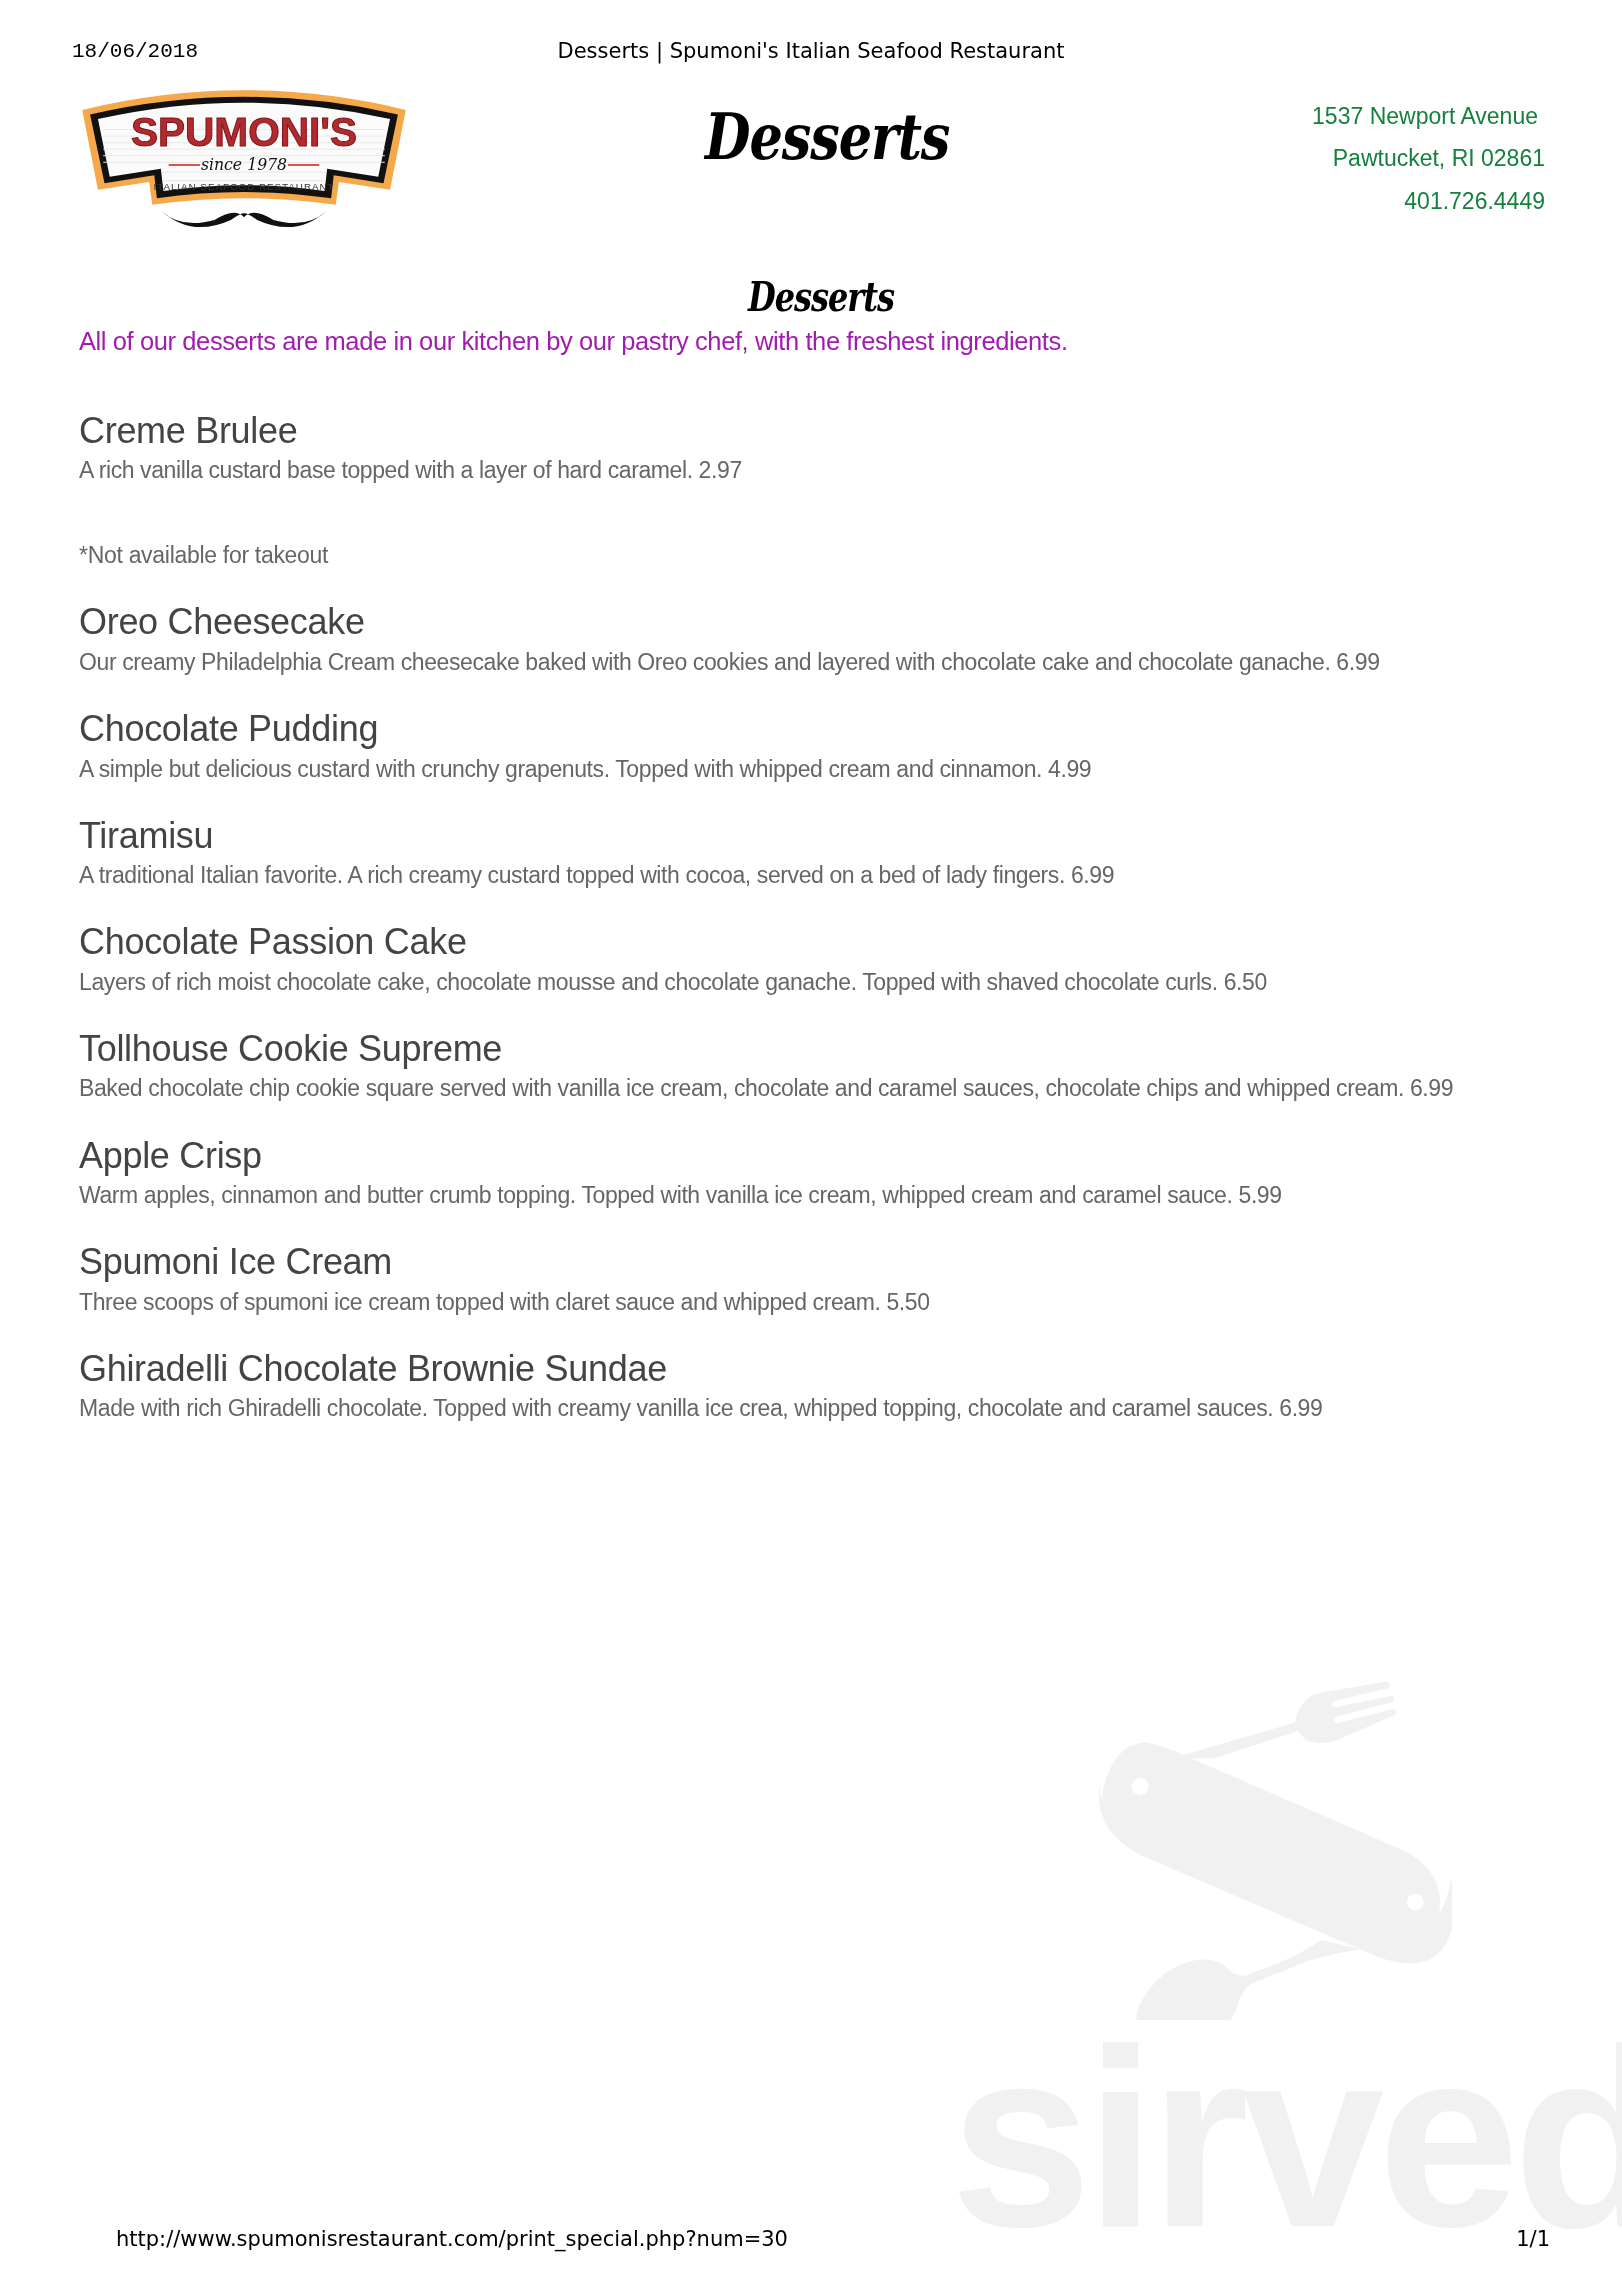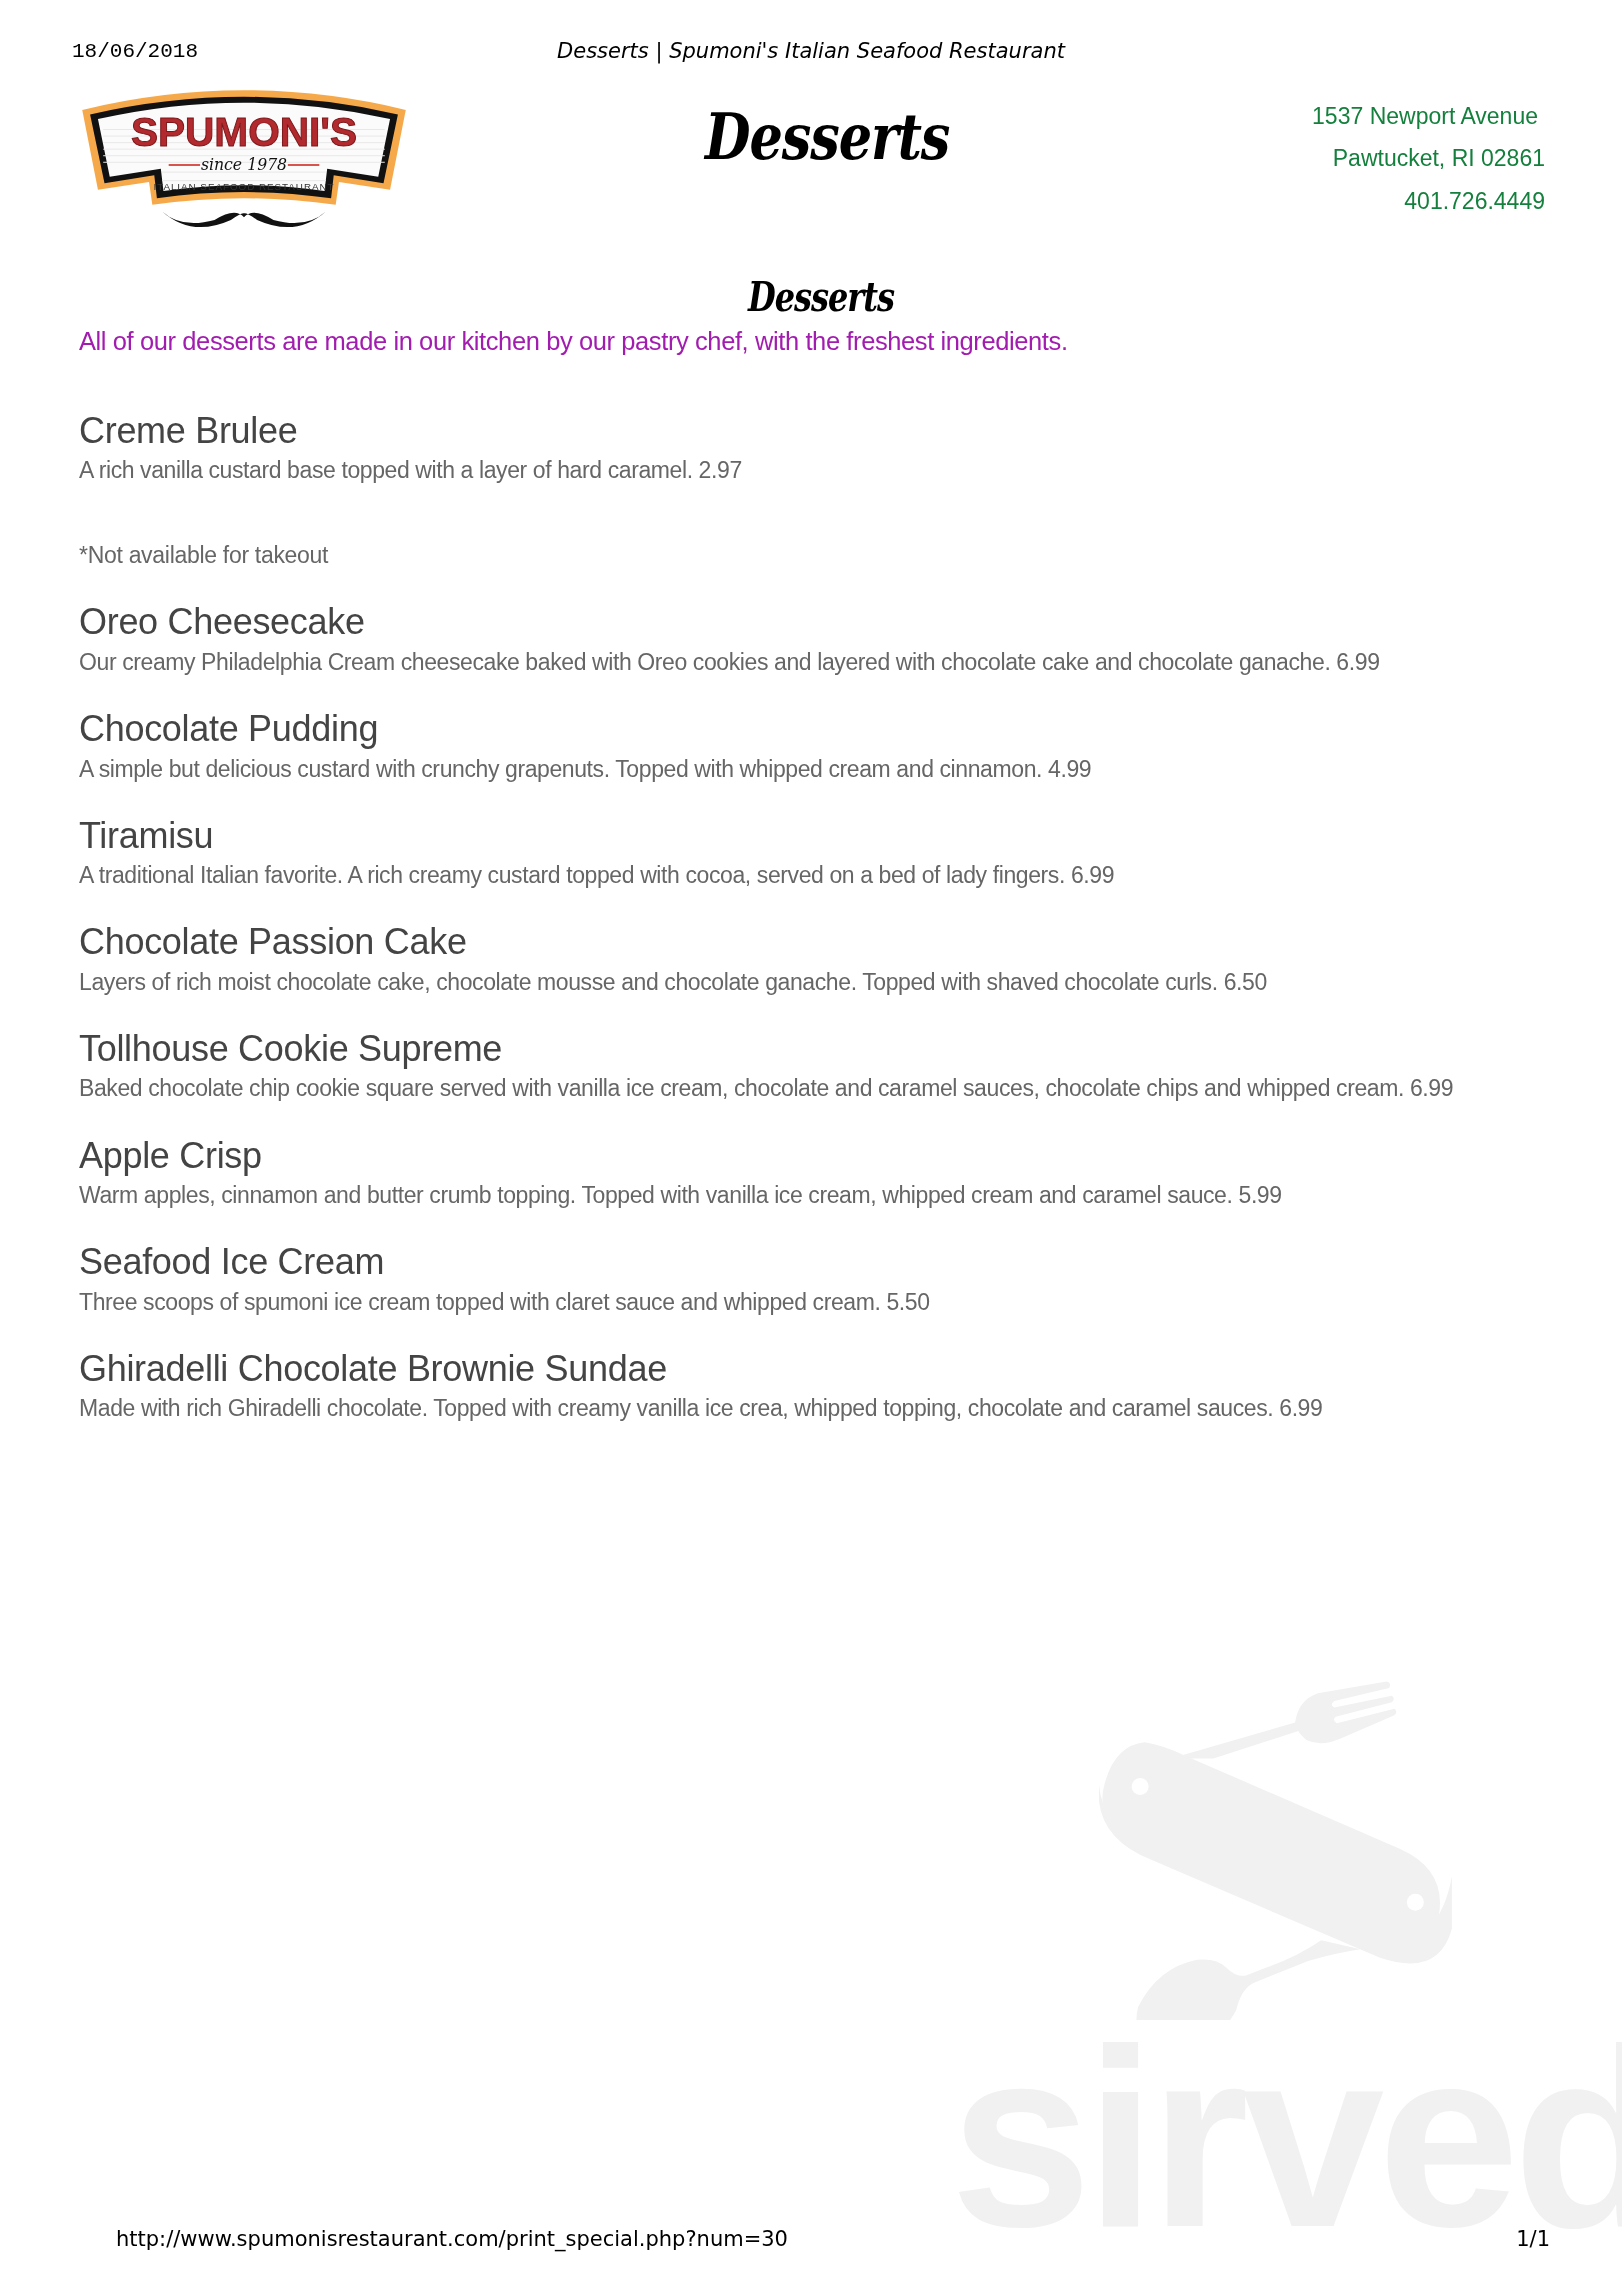--- a/index.html
+++ b/index.html
@@ -35,21 +35,21 @@
   .note { font-family: "Liberation Sans", sans-serif; font-size: 23px; color: #666666; line-height: 1; left: 79px; top: 544px; letter-spacing: -0.3px; }
 
   
   #watermark-icon { left: 1099px; top: 1680px; width: 366px; height: 340px; }
   #watermark-text { left: 950px; top: 2010px; font-family: "Liberation Sans", sans-serif; font-weight: bold; font-size: 255px; color: #f1f1f1; line-height: 1; letter-spacing: -6.5px; }
 </style>
 </head>
 <body>
 
 <div id="print-date" class="abs print-line">18/06/2018</div>
-<div id="print-title" class="abs print-line" style="width:1622px;font-style:italic;">Desserts | Spumoni's Italian Seafood Restaurant</div>
+<div id="print-title" class="abs print-line" style="width:1622px;">Desserts | Spumoni's Italian Seafood Restaurant</div>
 
 <div id="logo" class="abs">
   <svg width="334" height="164" viewBox="0 0 510 250">
 
     <path d="M8 50 Q255 -10 502 50 L478 172 L400 160 L395 195 Q255 175 115 195 L110 160 L32 172 Z" fill="#f6a94a"></path>
 
     <path d="M20 57 Q255 3 490 57 L468 162 L392 150 L388 185 Q255 166 122 185 L118 150 L42 162 Z" fill="#111111"></path>
 
     <path d="M32 64 Q255 14 478 64 L460 152 L382 140 L378 174 Q255 156 132 174 L128 140 L50 152 Z" fill="#fbfbfb"></path>
 
@@ -98,21 +98,21 @@
 
 <div class="abs item-title" style="top:924px">Chocolate Passion Cake</div>
 <div class="abs item-desc" style="top:971px">Layers of rich moist chocolate cake, chocolate mousse and chocolate ganache. Topped with shaved chocolate curls. 6.50</div>
 
 <div class="abs item-title" style="top:1031px">Tollhouse Cookie Supreme</div>
 <div class="abs item-desc" style="top:1077px">Baked chocolate chip cookie square served with vanilla ice cream, chocolate and caramel sauces, chocolate chips and whipped cream. 6.99</div>
 
 <div class="abs item-title" style="top:1138px">Apple Crisp</div>
 <div class="abs item-desc" style="top:1184px">Warm apples, cinnamon and butter crumb topping. Topped with vanilla ice cream, whipped cream and caramel sauce. 5.99</div>
 
-<div class="abs item-title" style="top:1244px">Seafood Ice Cream</div>
+<div class="abs item-title" style="top:1244px">Spumoni Ice Cream</div>
 <div class="abs item-desc" style="top:1291px">Three scoops of spumoni ice cream topped with claret sauce and whipped cream. 5.50</div>
 
 <div class="abs item-title" style="top:1351px">Ghiradelli Chocolate Brownie Sundae</div>
 <div class="abs item-desc" style="top:1397px">Made with rich Ghiradelli chocolate. Topped with creamy vanilla ice crea, whipped topping, chocolate and caramel sauces. 6.99</div>
 
 <div id="watermark-icon" class="abs">
   <svg width="366" height="340" viewBox="0 0 560 520">
     <g fill="#f1f1f1">
 
       <path d="M110 120 L300 65 Q305 30 335 20 L440 2 Q448 4 444 12 L360 32 Q352 38 360 42 L448 24 Q454 28 448 34 L362 56 Q356 62 364 66 L452 44 Q458 48 452 54 L368 90 Q340 102 318 92 Q308 84 305 78 L175 120 Z"></path>

